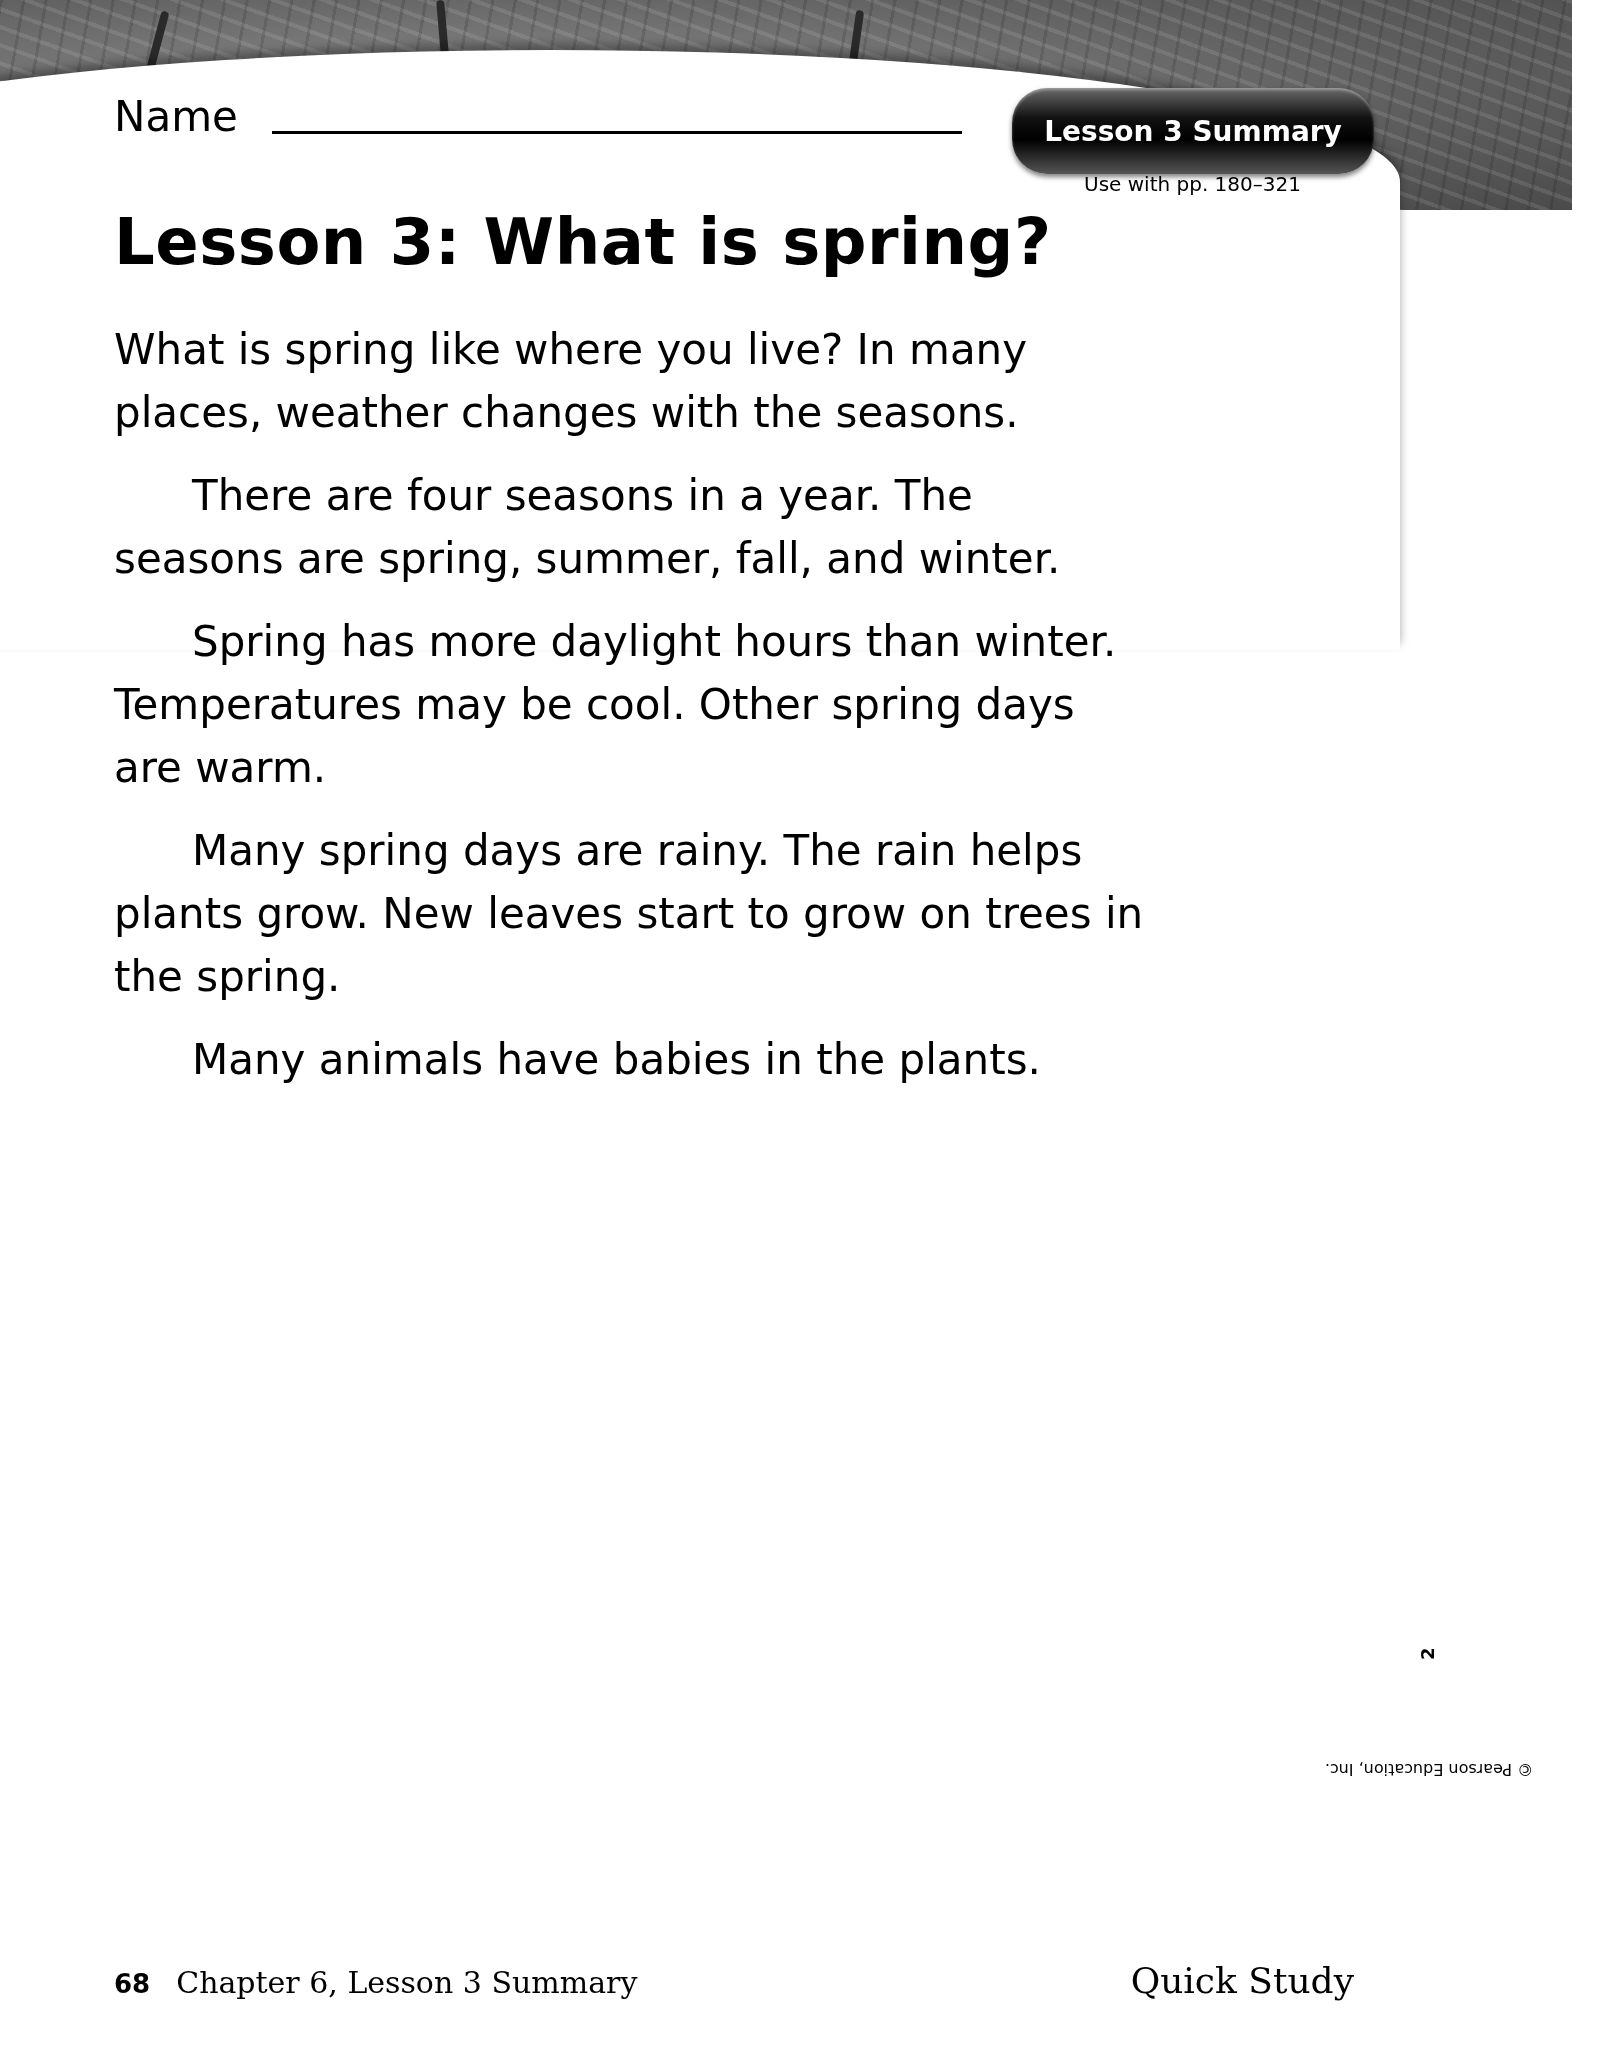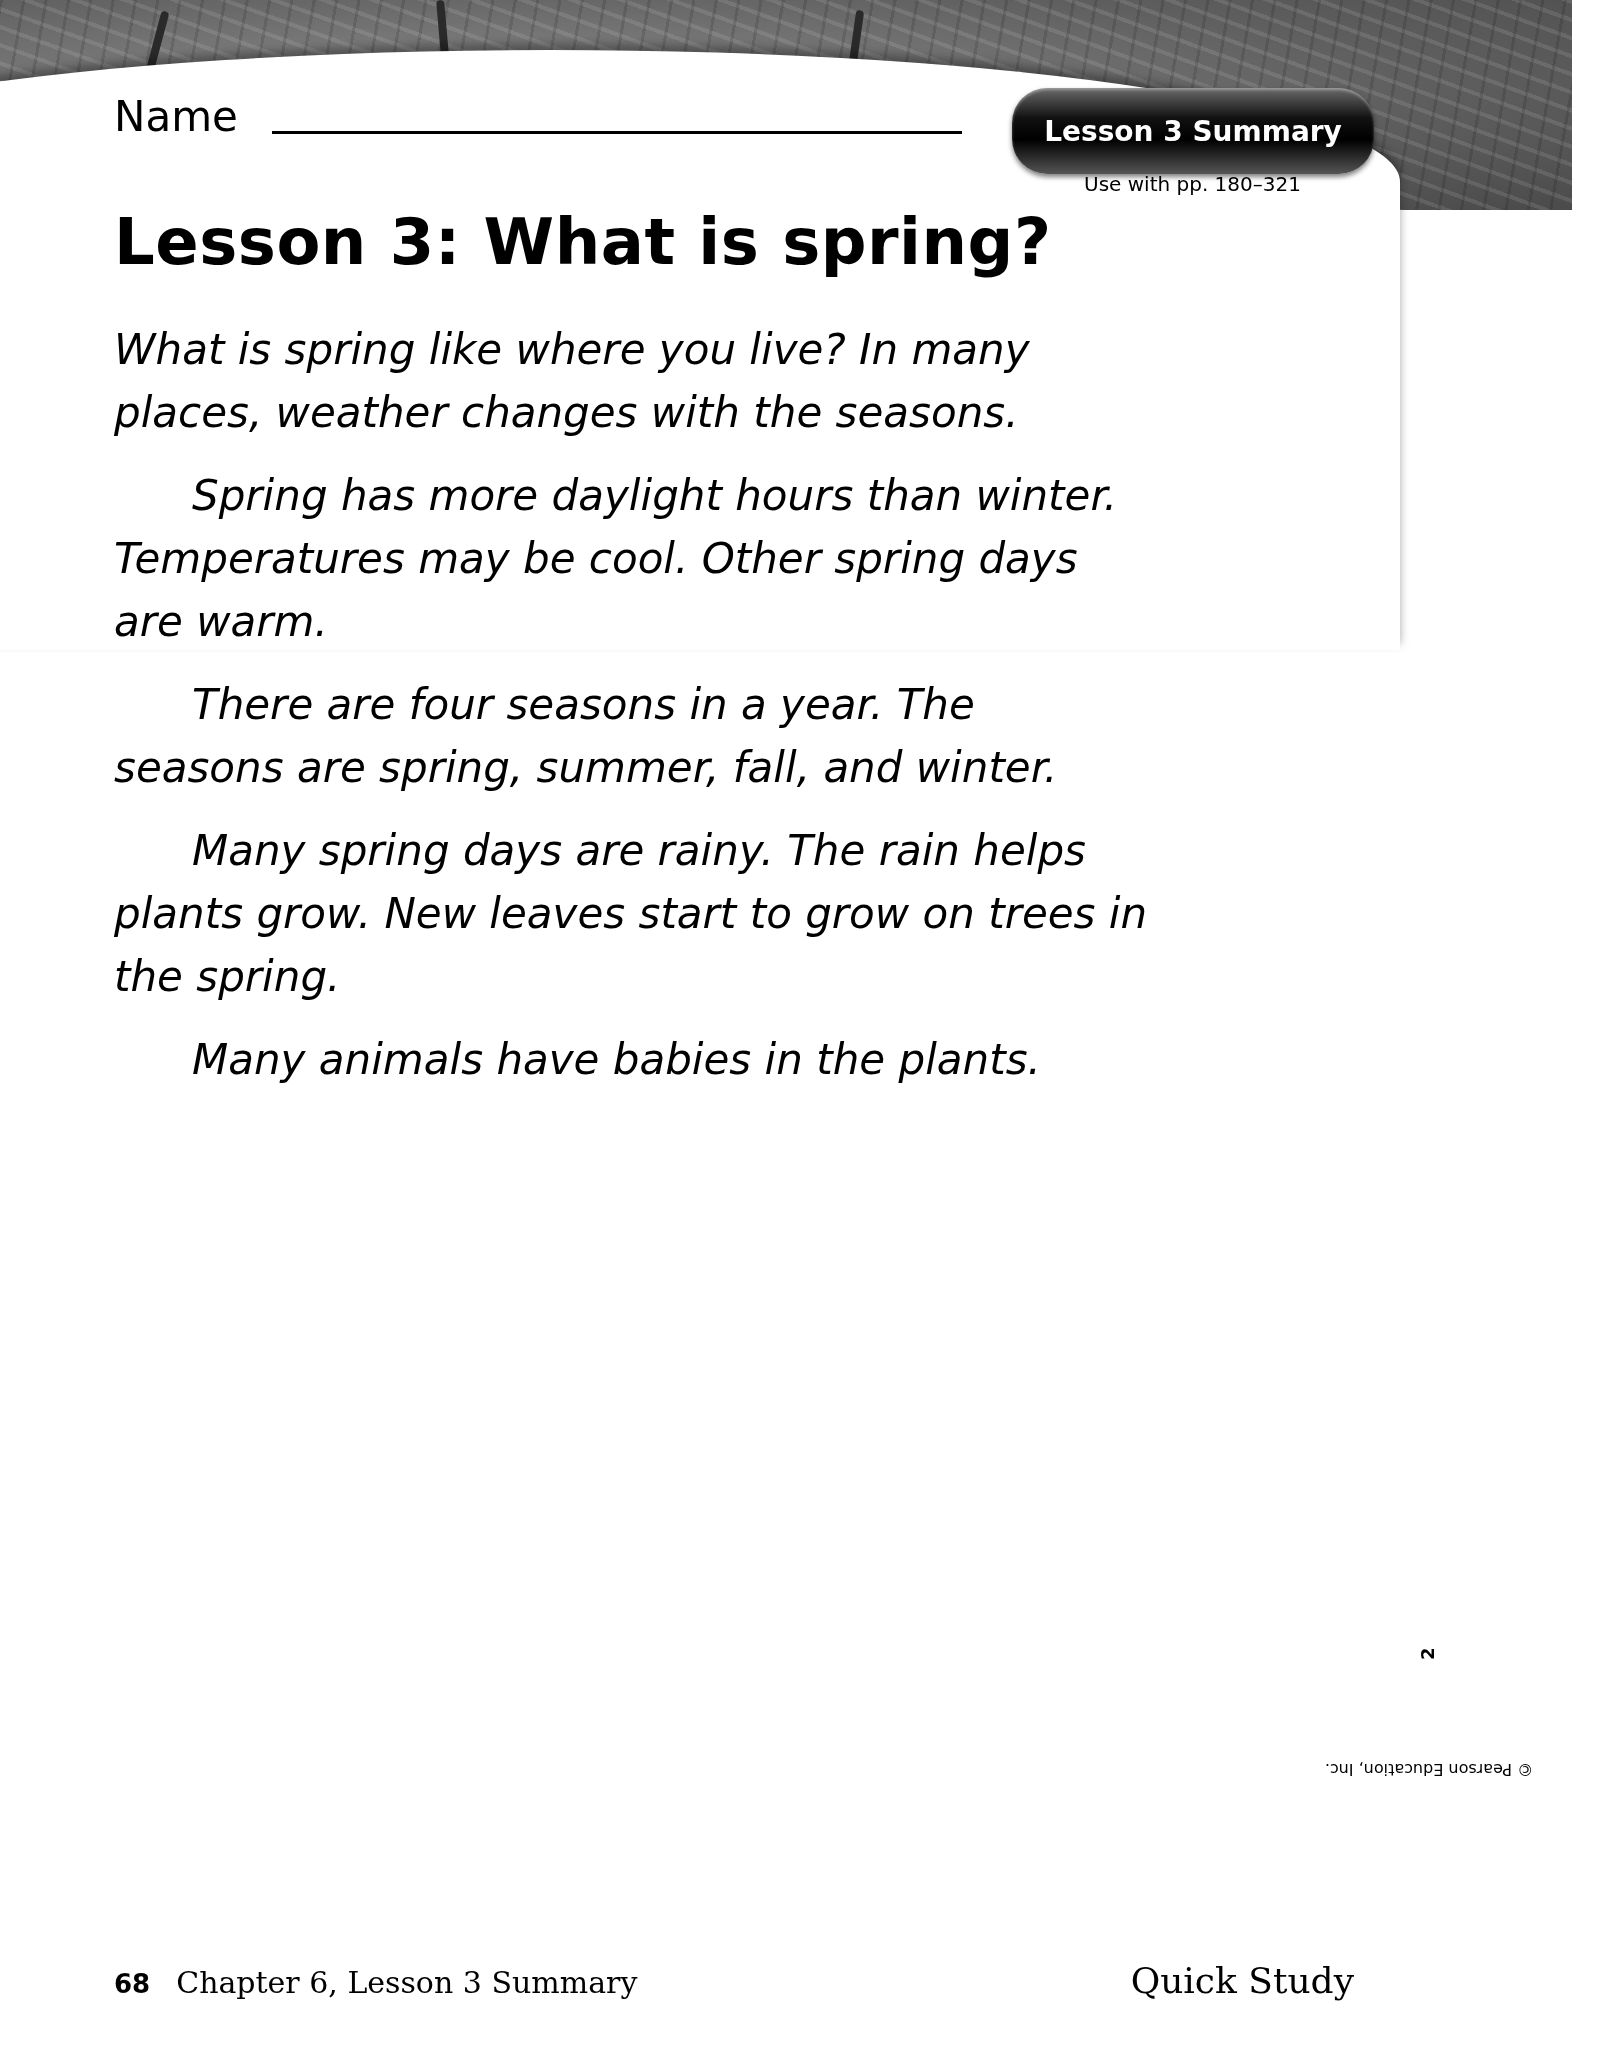--- a/index.html
+++ b/index.html
@@ -107,21 +107,20 @@
     .body-text {
       position: absolute;
       left: 114px;
       top: 318px;
       width: 1040px;
       font-size: 42px;
       line-height: 63px;
     }
     .body-text p {
       margin: 0 0 20px 0;
-      font-style: italic;
     }
     .body-text p.indent {
       text-indent: 78px;
     }
     .copyright {
       position: absolute;
       left: 1413px;
       top: 1660px;
       width: 30px;
       height: 200px;
@@ -180,22 +179,22 @@
 
 <div class="lesson-badge">
   <span>Lesson 3 Summary</span>
 </div>
 <div class="use-with">Use with pp. 180–321</div>
 
 <h1 class="title">Lesson 3: What is spring?</h1>
 
 <div class="body-text">
   <p>What is spring like where you live? In many places, weather changes with the seasons.</p>
+  <p class="indent">There are four seasons in a year. The seasons are spring, summer, fall, and winter.</p>
   <p class="indent">Spring has more daylight hours than winter. Temperatures may be cool. Other spring days are warm.</p>
-  <p class="indent">There are four seasons in a year. The seasons are spring, summer, fall, and winter.</p>
   <p class="indent">Many spring days are rainy. The rain helps plants grow. New leaves start to grow on trees in the spring.</p>
   <p class="indent">Many animals have babies in the plants.</p>
 </div>
 
 <div class="copyright">
   <span>
     <span>© Pearson Education, Inc.</span>
     <b>2</b>
   </span>
 </div>

